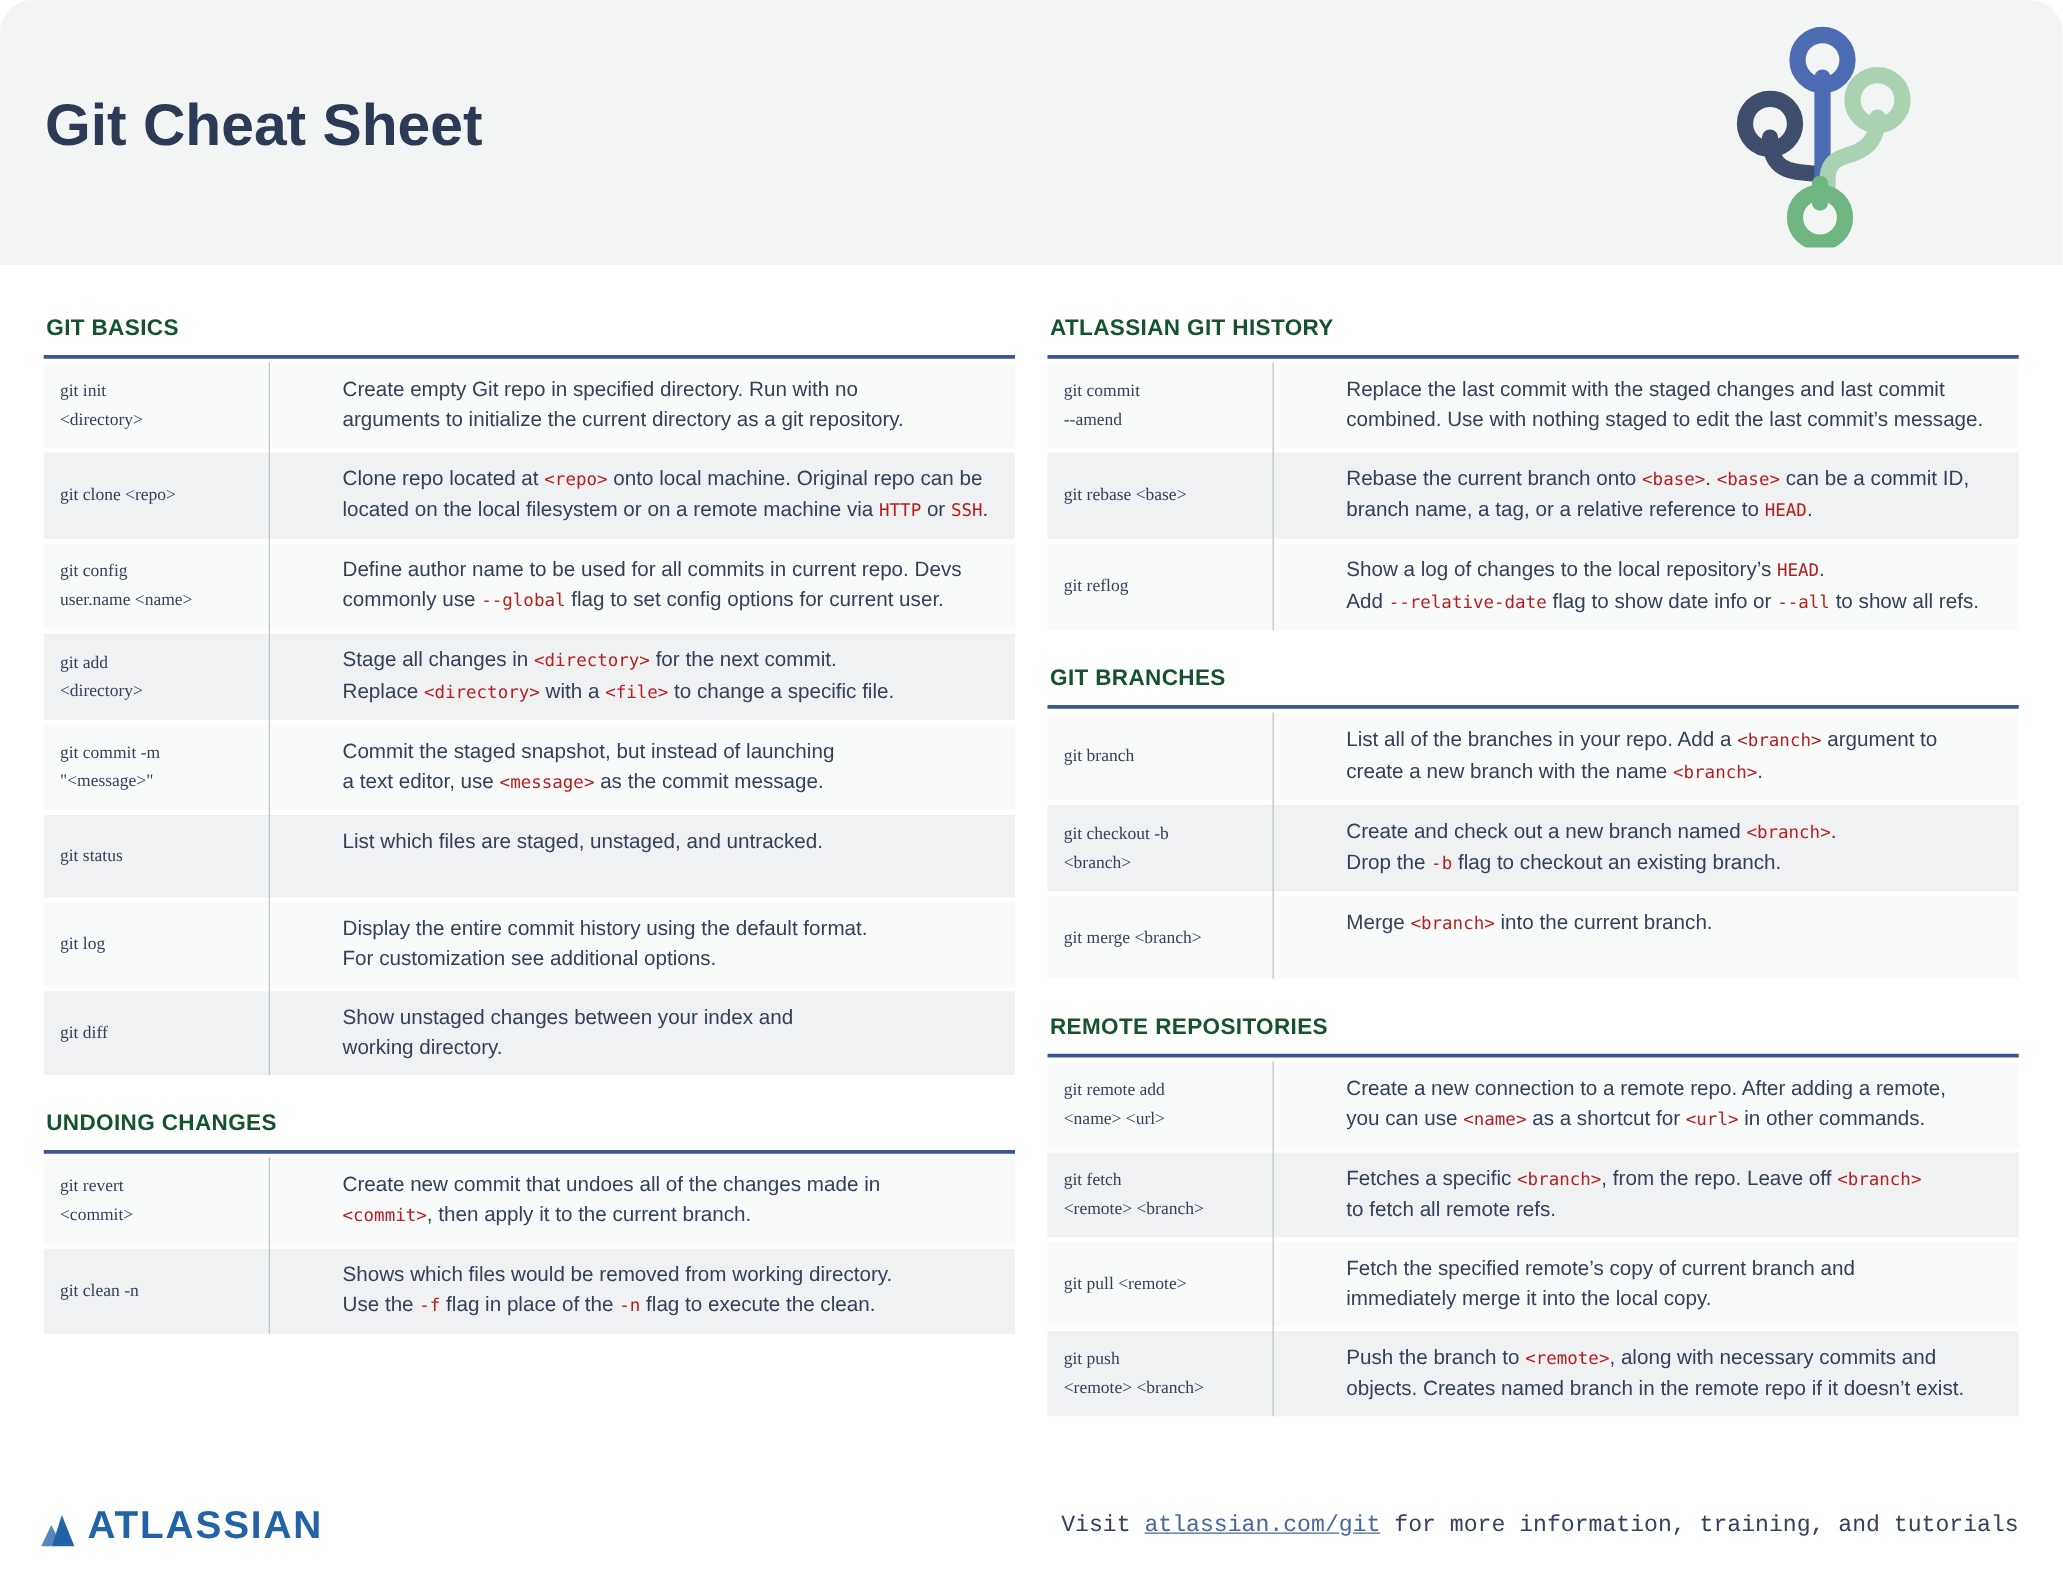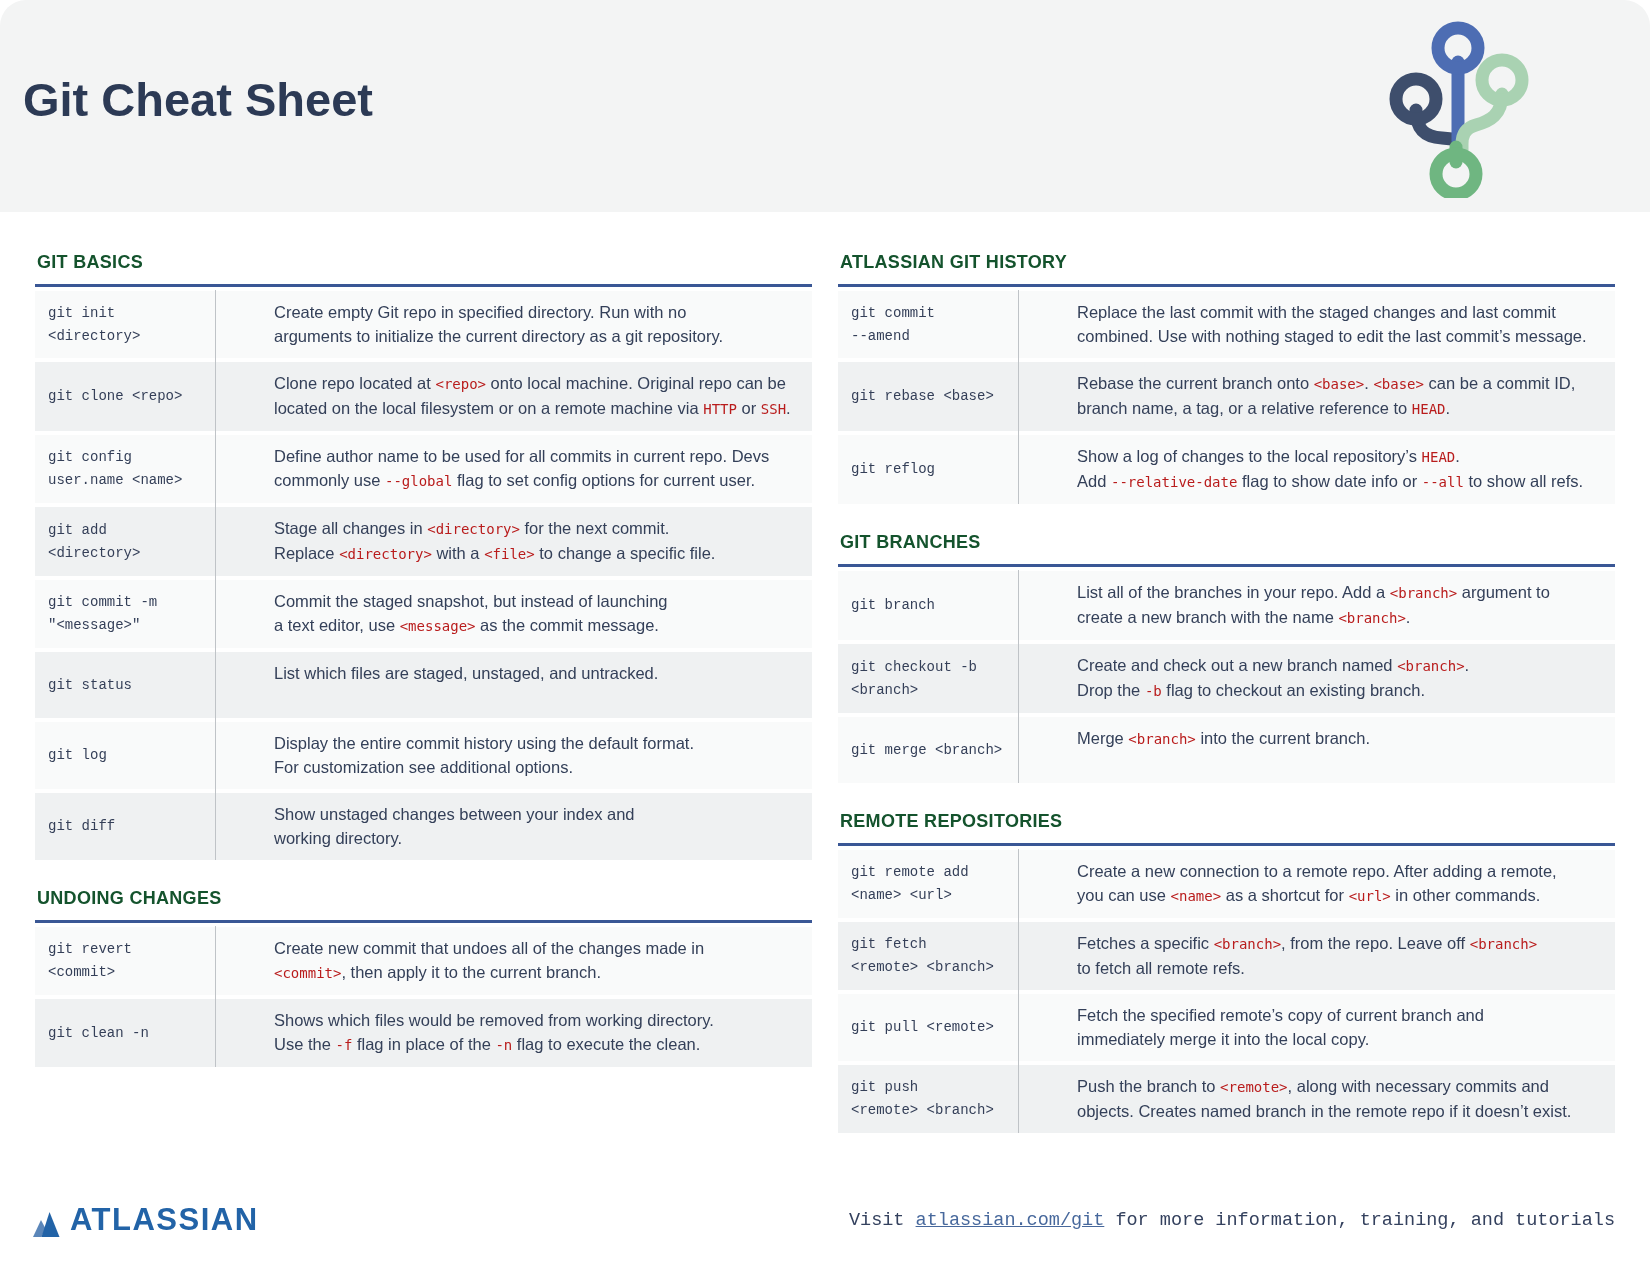--- a/index.html
+++ b/index.html
@@ -6,21 +6,21 @@
   body{
     width:1650px;height:1275px;position:relative;overflow:hidden;
     font-family:"Liberation Sans",sans-serif;color:#344059;
   }
   
   .header{
     position:absolute;left:0;top:0;width:1650px;height:212px;
     background:#f3f4f4;border-radius:26px 26px 0 0;
   }
   .page-title{
-    position:absolute;left:23px;top:72px;margin:0;
+    position:absolute;left:36px;top:72px;margin:0;
     font-size:47px;font-weight:700;letter-spacing:0;color:#2c3a55;
   }
   .git-logo{position:absolute;top:10px;right:116px;}
   
   .main{position:absolute;left:0;top:252px;width:1650px;}
   .col{position:absolute;top:0;width:777px;}
   .col-left{left:35px;}
   .col-right{left:838px;}
   .cheat-section{margin-bottom:28px;}
   .section-title{
@@ -30,21 +30,21 @@
   .cmd-table{position:relative;border-top:3px solid #3a5795;}
   .cmd-table .vline{
     position:absolute;left:180px;top:3px;bottom:0;width:1px;background:#bfc3c7;
   }
   .row{display:flex;min-height:66px;margin-top:4px;}
   .row:nth-child(odd){background:#f9fafa;}
   .row:nth-child(even){background:#eff1f2;}
   .cell-cmd{
     flex:none;width:180px;box-sizing:border-box;
     display:flex;align-items:center;padding:10px 8px 10px 13px;
-    font-family:Liberation Mono, monospace;font-size:14px;line-height:23px;color:#343f58;
+    font-family:Liberation Serif, serif;font-size:14px;line-height:23px;color:#343f58;
   }
   .cell-desc{
     flex:1;box-sizing:border-box;display:flex;align-items:flex-start;
     padding:10px 14px 10px 17px;font-size:16.5px;line-height:23.5px;color:#344059;margin-left:42px;
   }
   .cell-desc code{
     font-family:"DejaVu Sans Mono",monospace;font-size:14px;color:#b91c1c;
   }
   
   .footer{position:absolute;left:0;top:1192px;width:1650px;height:62px;}

